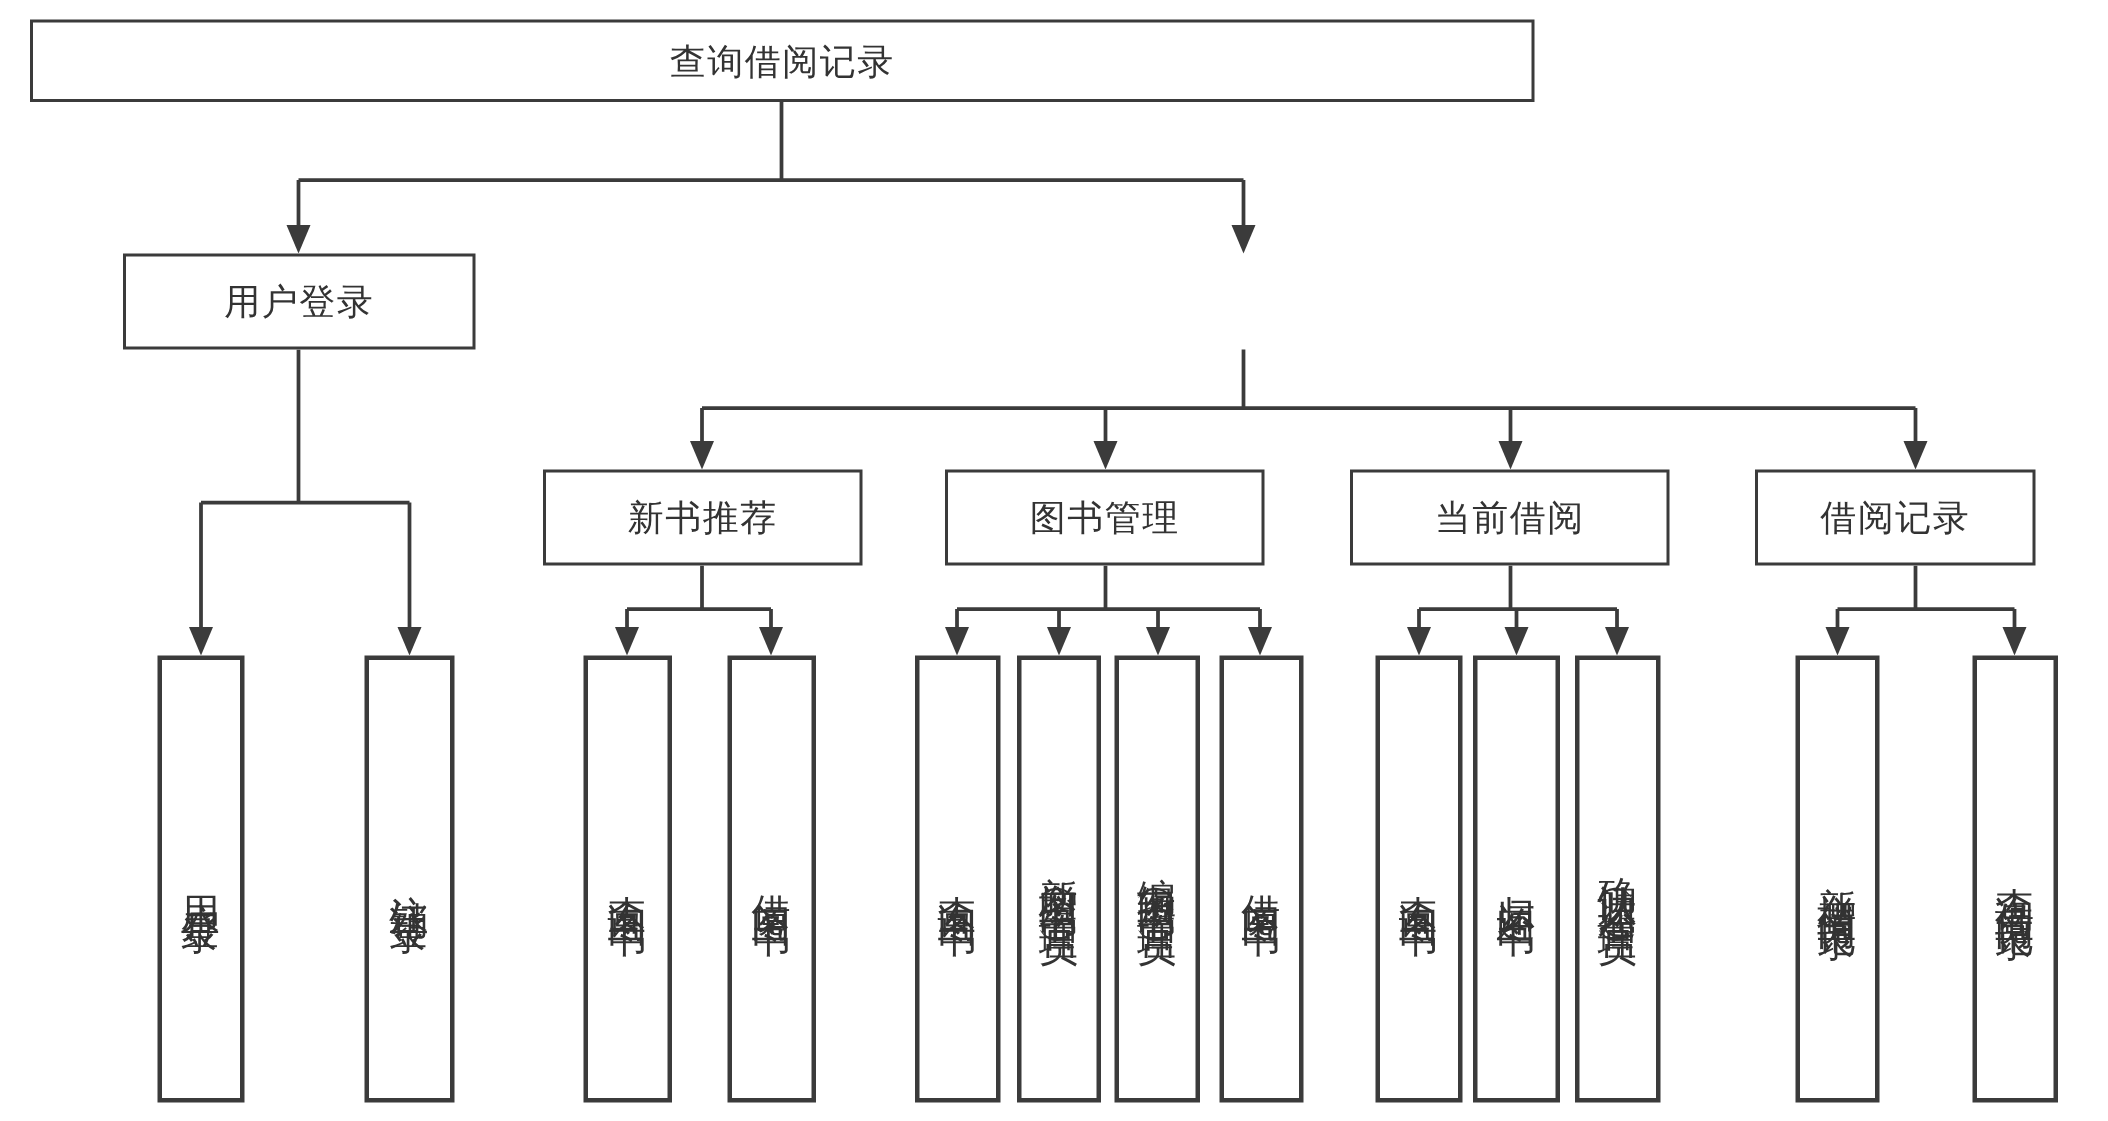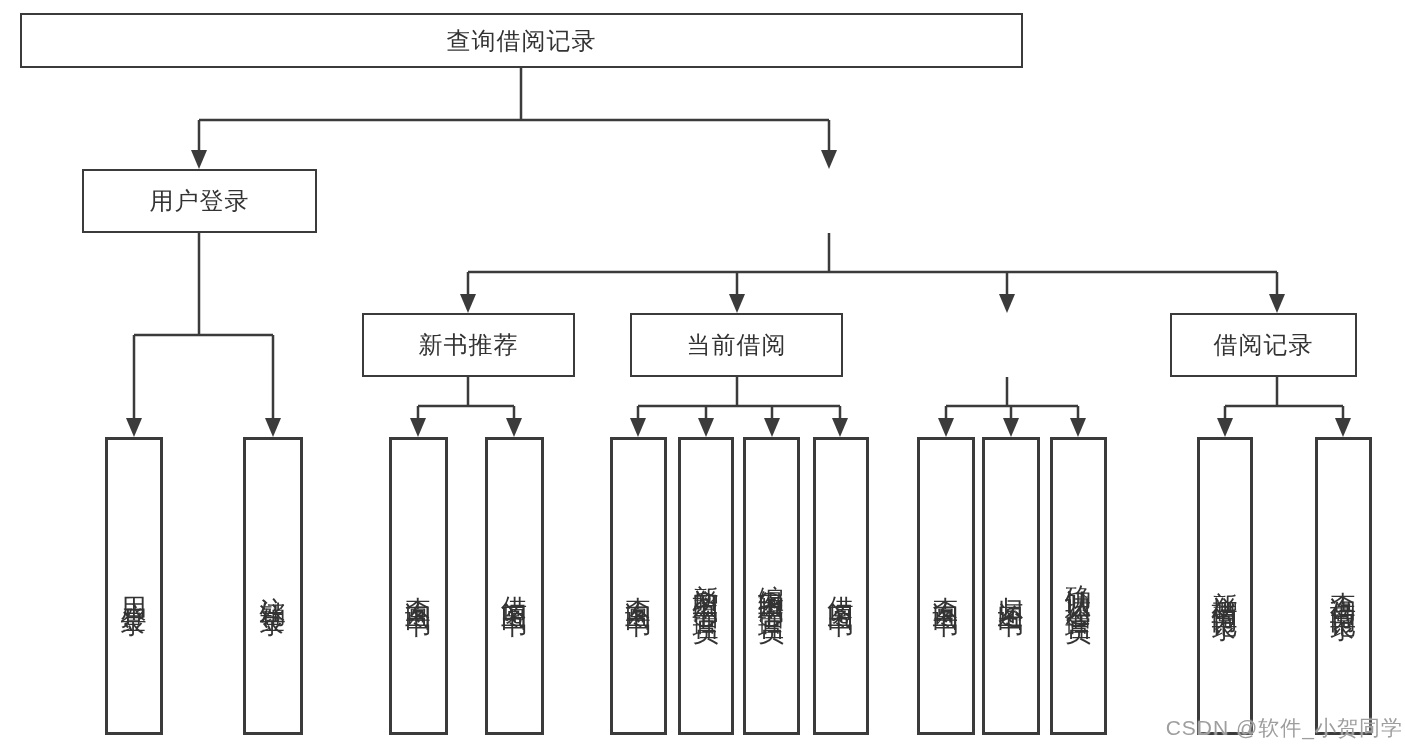--- a/index.html
+++ b/index.html
@@ -108,20 +108,23 @@
   </div>
 
   <div class="node hnode" style="left:82px;top:169px;width:235px;height:64px;">
     <span>用户登录</span>
   </div>
 
   <div class="node hnode" style="left:362px;top:313px;width:213px;height:64px;">
     <span>新书推荐</span>
   </div>
   <div class="node hnode" style="left:630px;top:313px;width:213px;height:64px;">
+    <span>图书管理</span>
+  </div>
+  <div class="node hnode" style="left:900px;top:313px;width:213px;height:64px;">
     <span>当前借阅</span>
   </div>
   <div class="node hnode" style="left:1170px;top:313px;width:187px;height:64px;">
     <span>借阅记录</span>
   </div>
 
   <div class="node vnode" style="left:105px;width:58px;">
     <span class="vtext">用户登录</span>
   </div>
   <div class="node vnode" style="left:243px;width:60px;">
@@ -158,15 +161,14 @@
     <span class="vtext">确认归还（管理员）</span>
   </div>
 
   <div class="node vnode" style="left:1197px;width:56px;">
     <span class="vtext">新增借阅记录</span>
   </div>
   <div class="node vnode" style="left:1315px;width:57px;">
     <span class="vtext">查询借阅记录</span>
   </div>
 
-  <div class="watermark">CSDN @软件_小贺同学</div>
 
 </div>
 
 </body></html>

